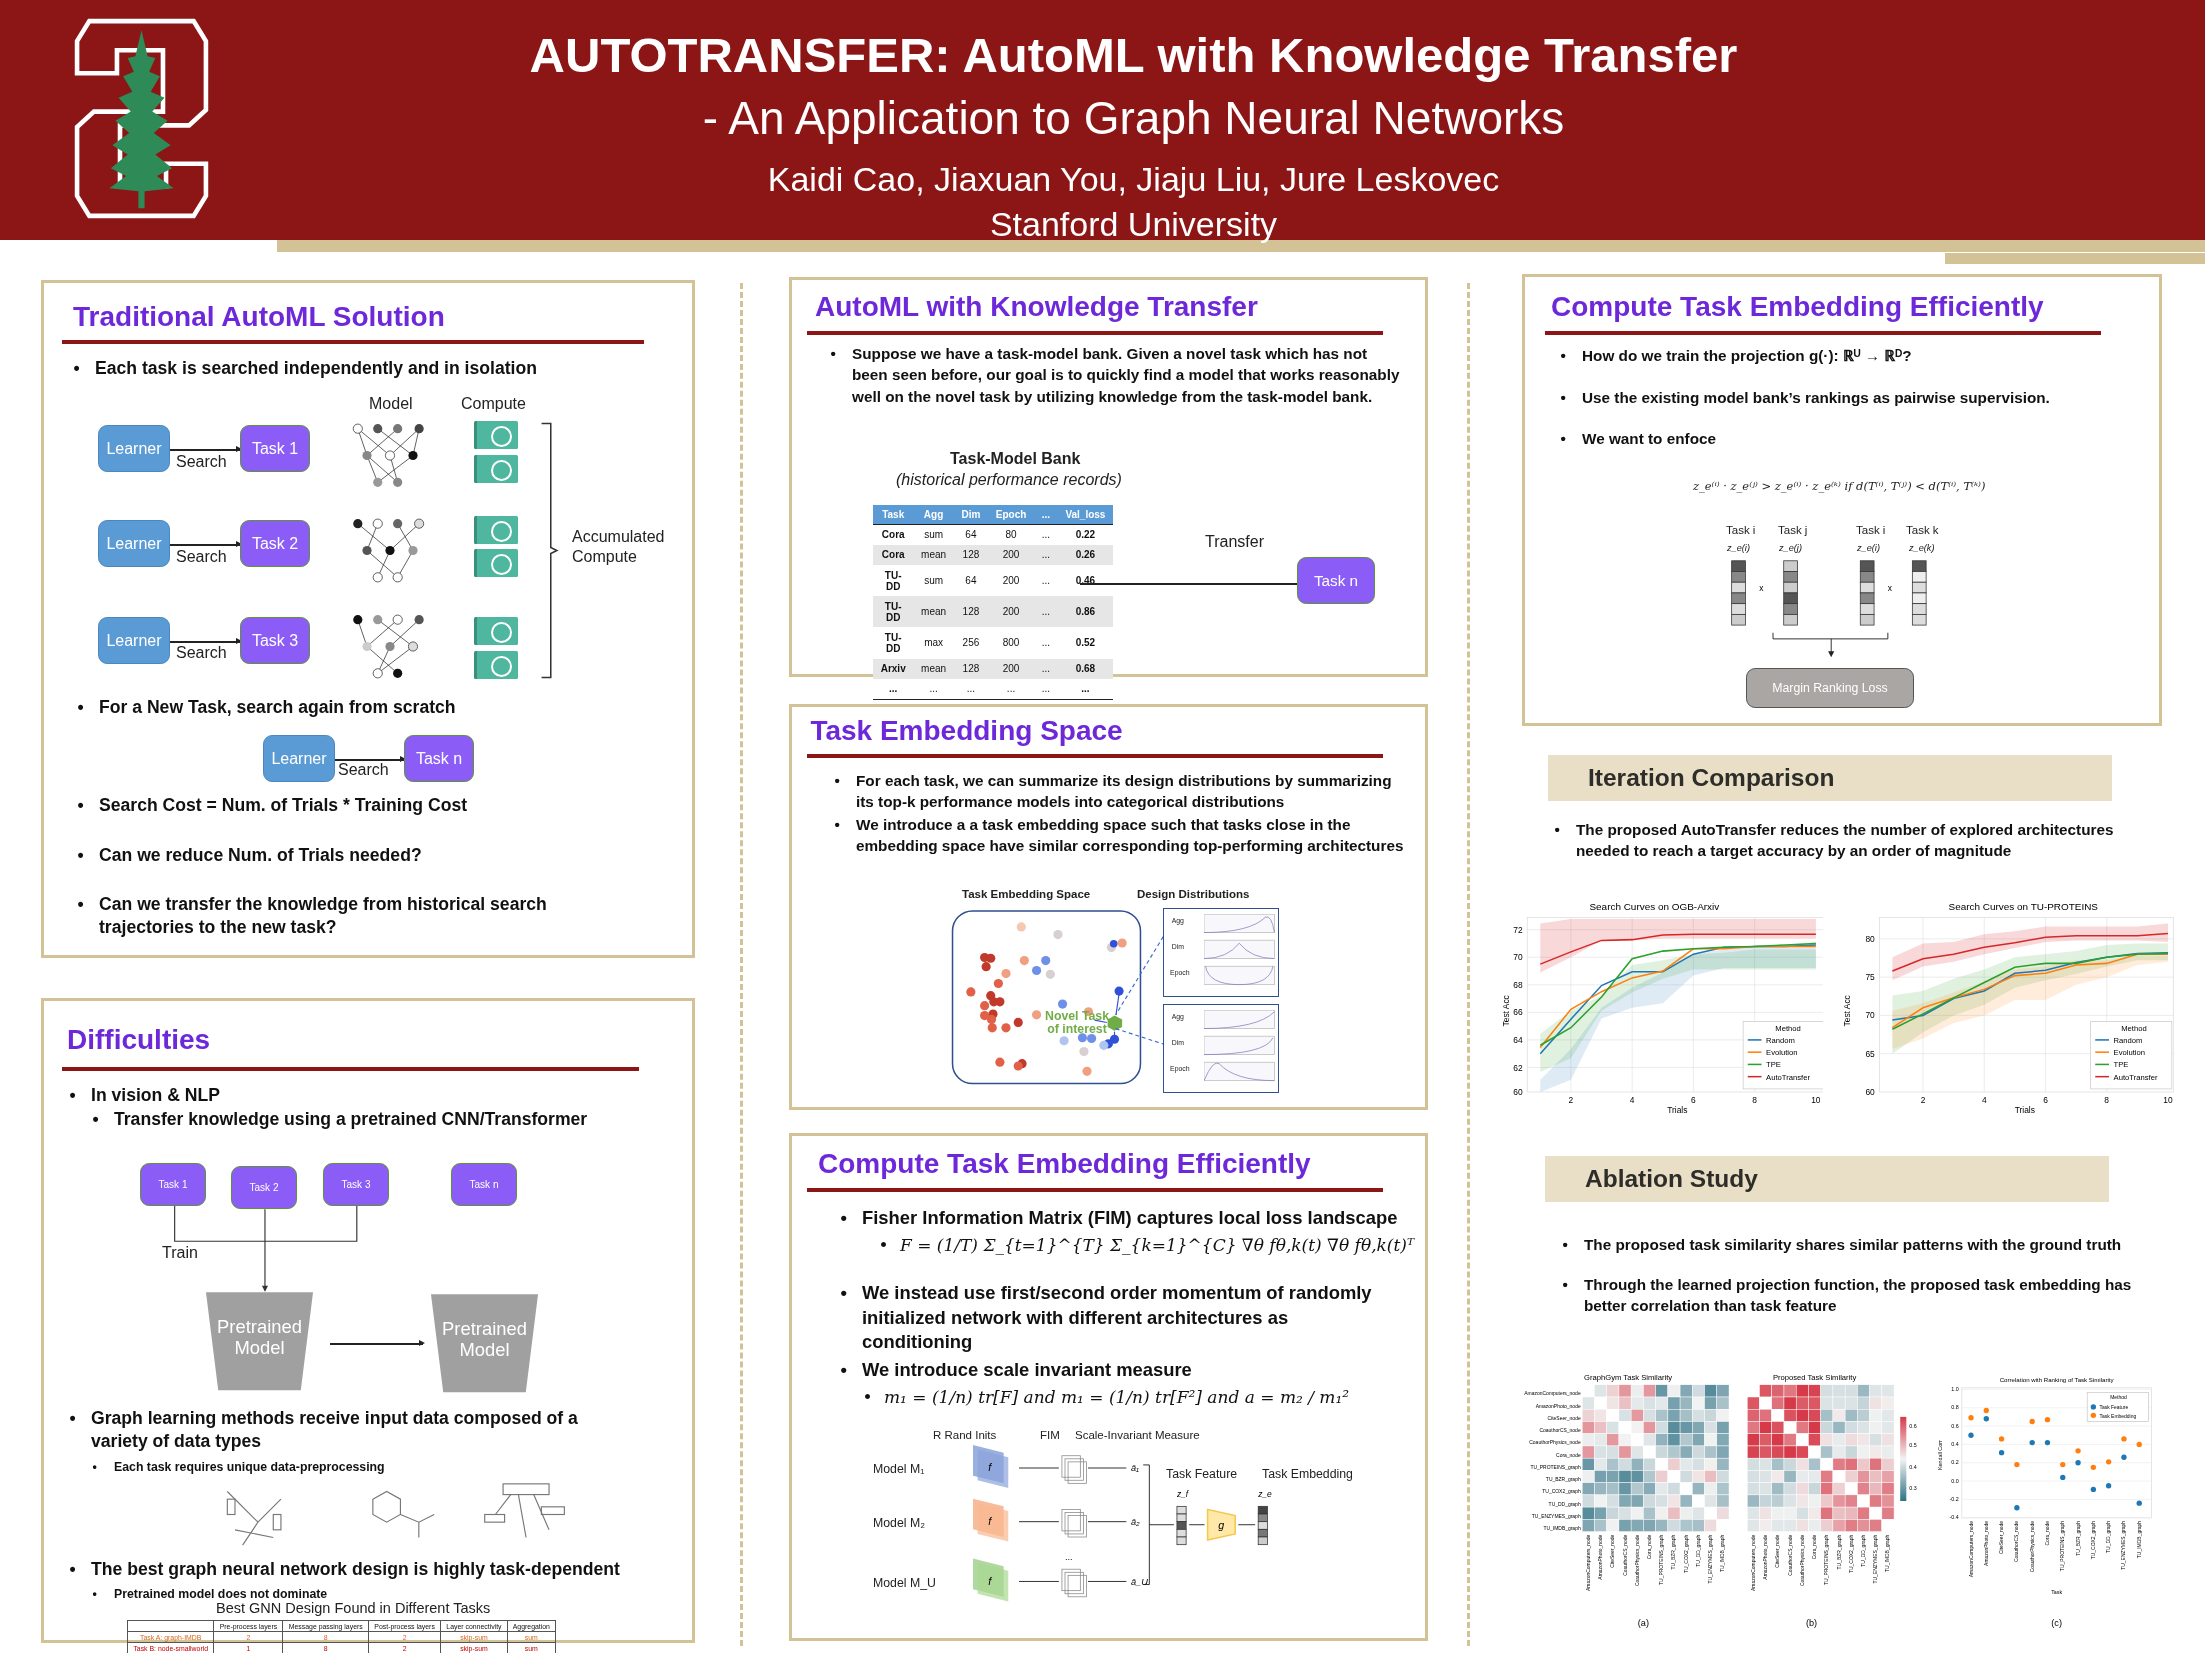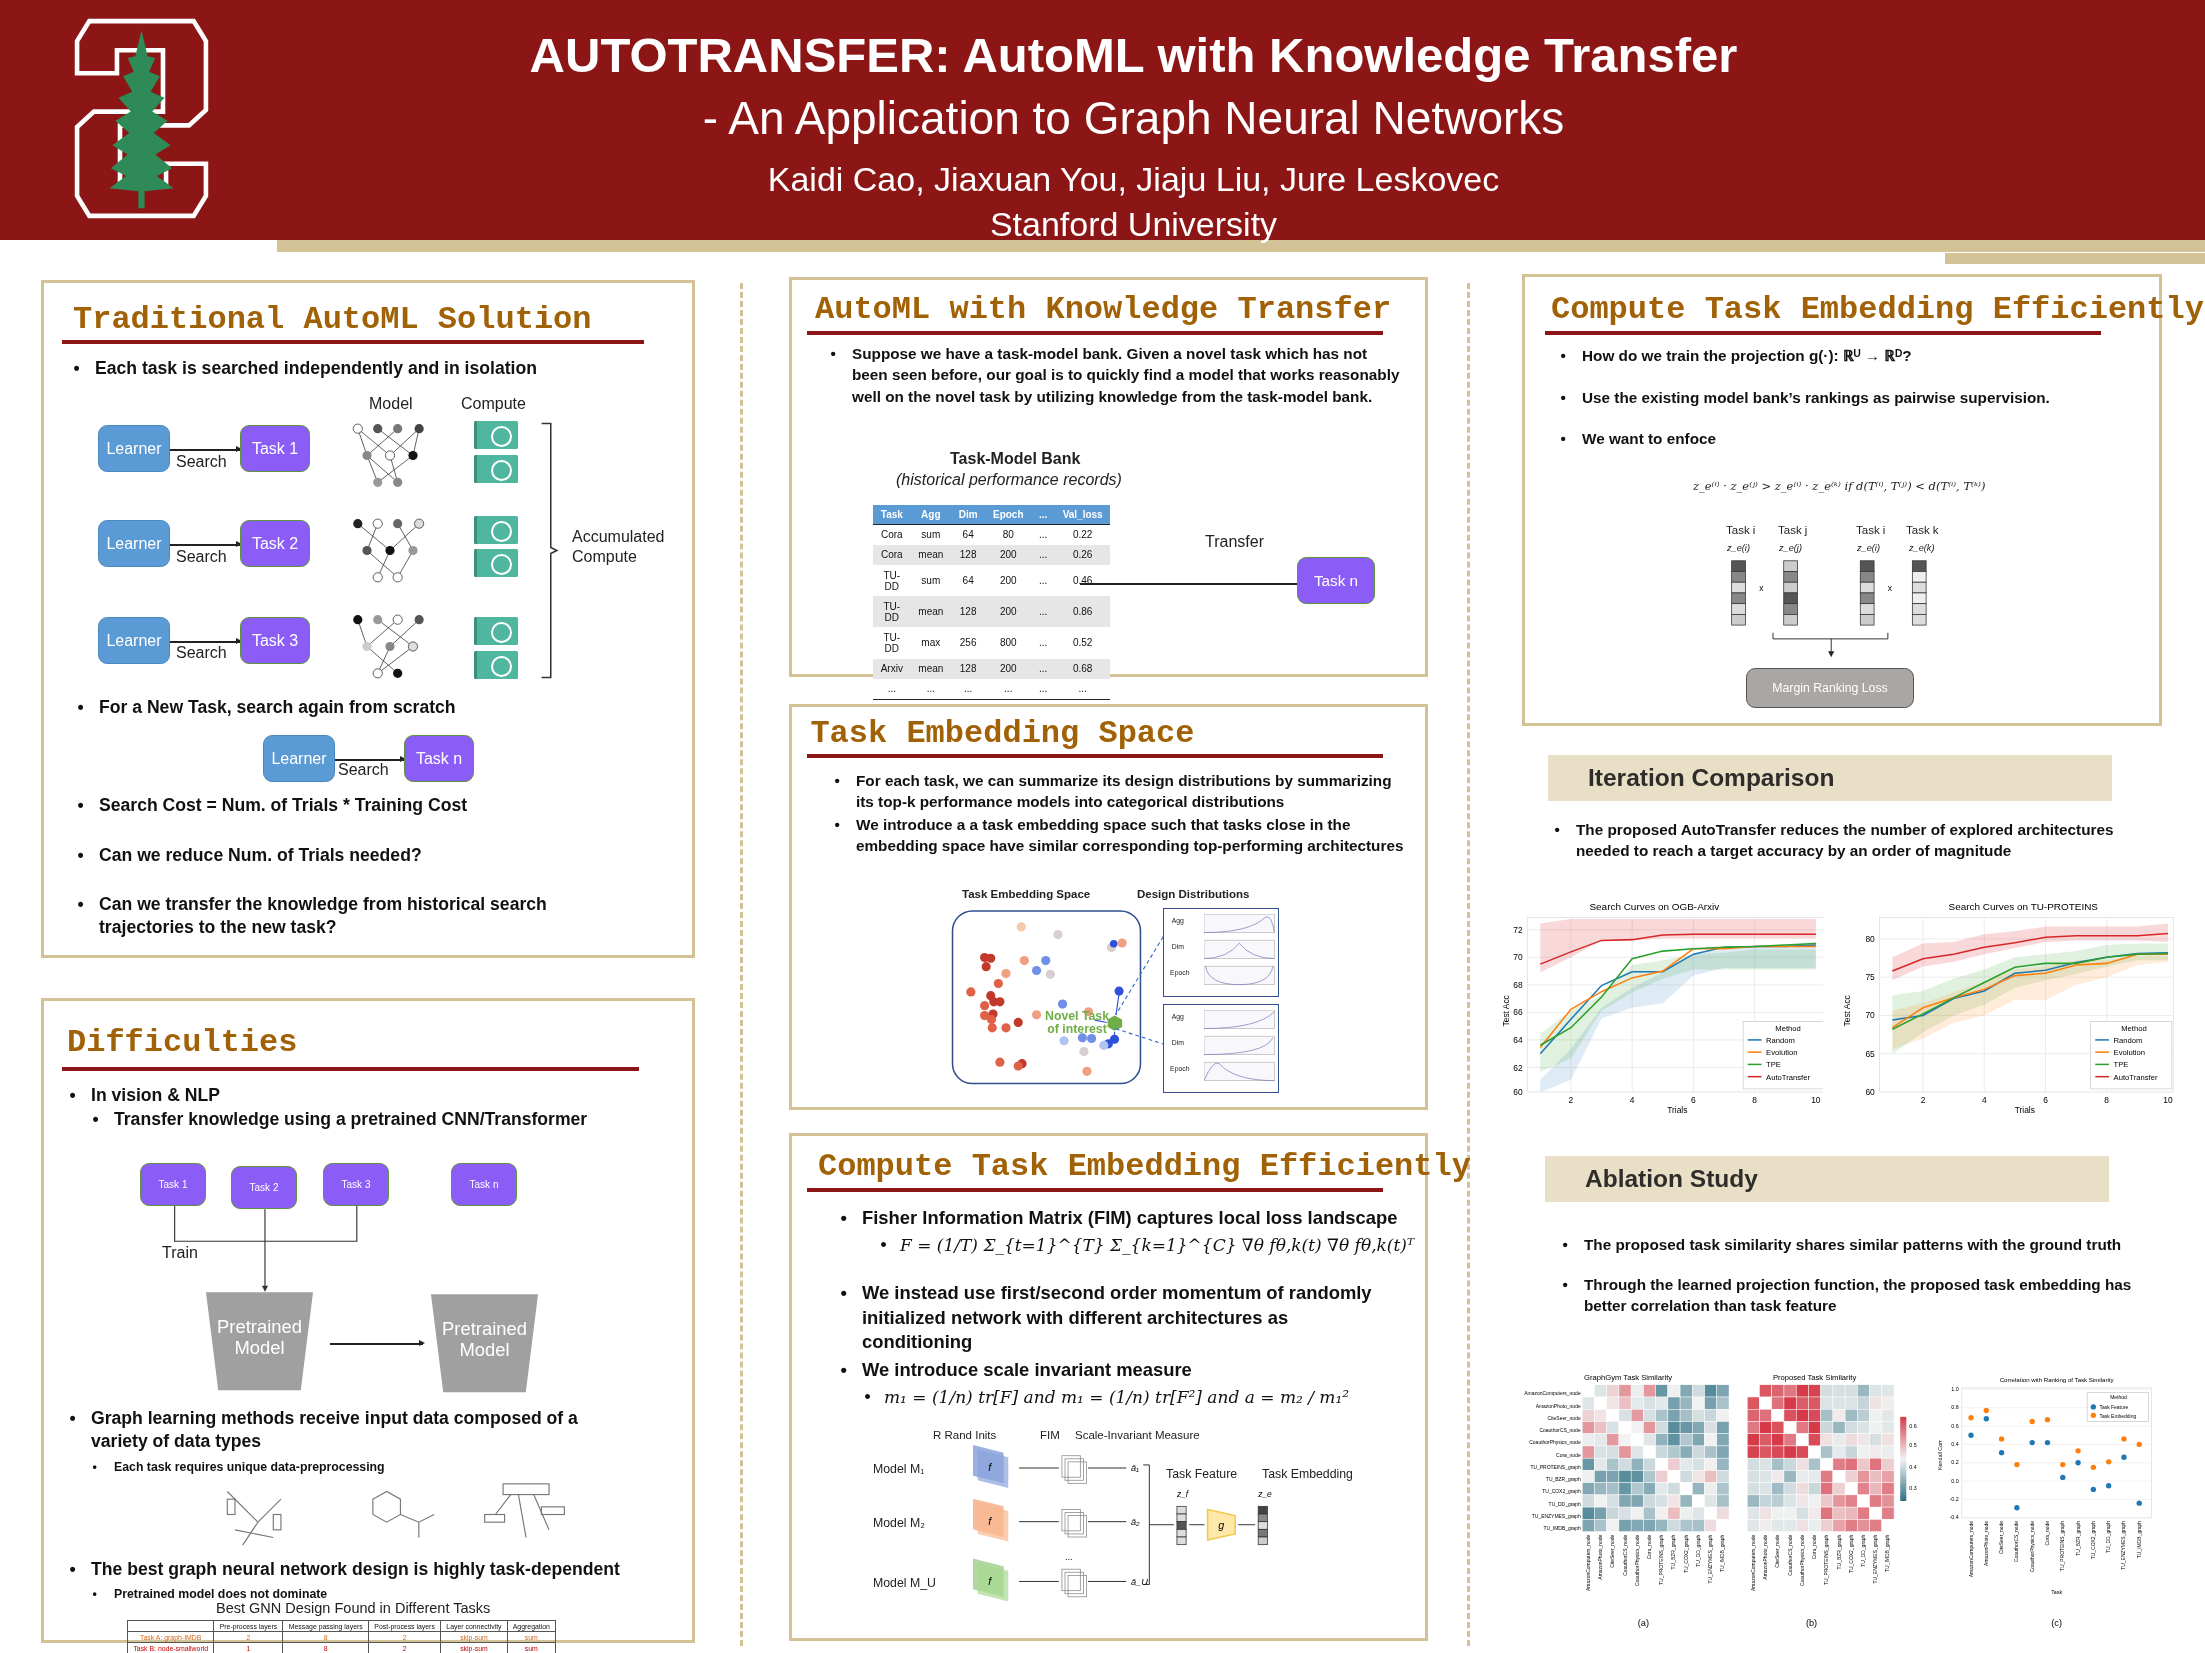--- a/index.html
+++ b/index.html
@@ -7,39 +7,39 @@
   .header { position: absolute; left: 0; top: 0; width: 2205px; height: 240px; background: #8c1515; }
   .gold-band { position: absolute; left: 277px; top: 240px; width: 1928px; height: 12.3px; background: #d2c295; }
   .gold-band2 { position: absolute; left: 1945px; top: 253px; width: 260px; height: 10.7px; background: #d2c295; }
   .logo { position: absolute; left: 74px; top: 18.4px; width: 135px; height: 201px; }
   .title { position: absolute; left: 276px; top: 17px; width: 1715px; text-align: center; color: #fff; }
   .title .t1 { font-size: 49px; font-weight: bold; line-height: 60px; margin-top: 8px; }
   .title .t2 { font-size: 46px; line-height: 66px; }
   .title .t3 { font-size: 34px; line-height: 46px; margin-top: 4.6px; }
   .title .t4 { font-size: 34px; line-height: 44px; }
   .panel { position: absolute; border: 3.8px solid #d2c295; background: #fff; }
-  .ptitle { position: absolute; font-size: 32px; font-weight: bold; color: #a16207; white-space: nowrap; font-family: Liberation Mono, monospace; }
+  .ptitle { position: absolute; font-size: 28px; font-weight: bold; color: #6d28d9; white-space: nowrap; }
   .rule { position: absolute; height: 3.8px; background: #8c1515; }
   .dash-v { position: absolute; width: 0; border-left: 3.8px dashed #d2c295; }
   .bul { position: absolute; font-size: 17.6px; font-weight: bold; line-height: 23px; color: #111; }
   .bul::before { content: "•"; position: absolute; left: -21.4px; }
   .sub::before { content: "•"; position: absolute; left: -21.4px; }
   .box { position: absolute; border-radius: 9.2px; color: #fff; font-size: 16px; display: flex; align-items: center; justify-content: center; }
   .blue { background: #5b9bd5; border: 1.5px solid #4a86bf; }
   .green { background: #8b5cf6; border: 1.5px solid #5d9437; }
   .lbl { position: absolute; font-size: 16px; color: #222; white-space: nowrap; }
   .arrow { position: absolute; height: 1.5px; background: #222; }
   .arrow::after { content: ""; position: absolute; right: -1.5px; top: -3.1px; border-left: 6.1px solid #222; border-top: 3.8px solid transparent; border-bottom: 3.8px solid transparent; }
   .gpu { position: absolute; width: 44px; height: 27.6px; background: #4fb7a0; border-left: 3.1px solid #3b8f7e; border-radius: 1.5px; }
   .gpu::after { content: ""; position: absolute; right: 6.1px; top: 4.6px; width: 17px; height: 17px; border-radius: 50%; border: 2.3px solid #fff; }
   table { border-collapse: collapse; }
   .bank th { background: #5b9bd5; color: #fff; font-size: 10px; padding: 3.8px 7.7px; }
   .bank td { font-size: 10px; padding: 4.6px 7.7px; text-align: center; }
   .bank tr:nth-child(odd) td { background: #e6e6e6; }
-  .bank td.b { font-weight: normal; }
+  .bank td.b { font-weight: bold; }
   .gnn td, .gnn th { border: 0.8px solid #555; font-size: 6.9px; padding: 1.5px 4.6px; text-align: center; font-weight: normal; }
   .sechead { position: absolute; background: #e8dfc6; font-size: 24.5px; font-weight: bold; color: #2e2d29; padding-left: 40px; display: flex; align-items: center; }
   .small { font-size: 8.4px; }
   svg text { font-family: "Liberation Sans", sans-serif; }
 </style>
 </head>
 <body>
 
 <div class="header"></div>
 <div class="gold-band"></div>

